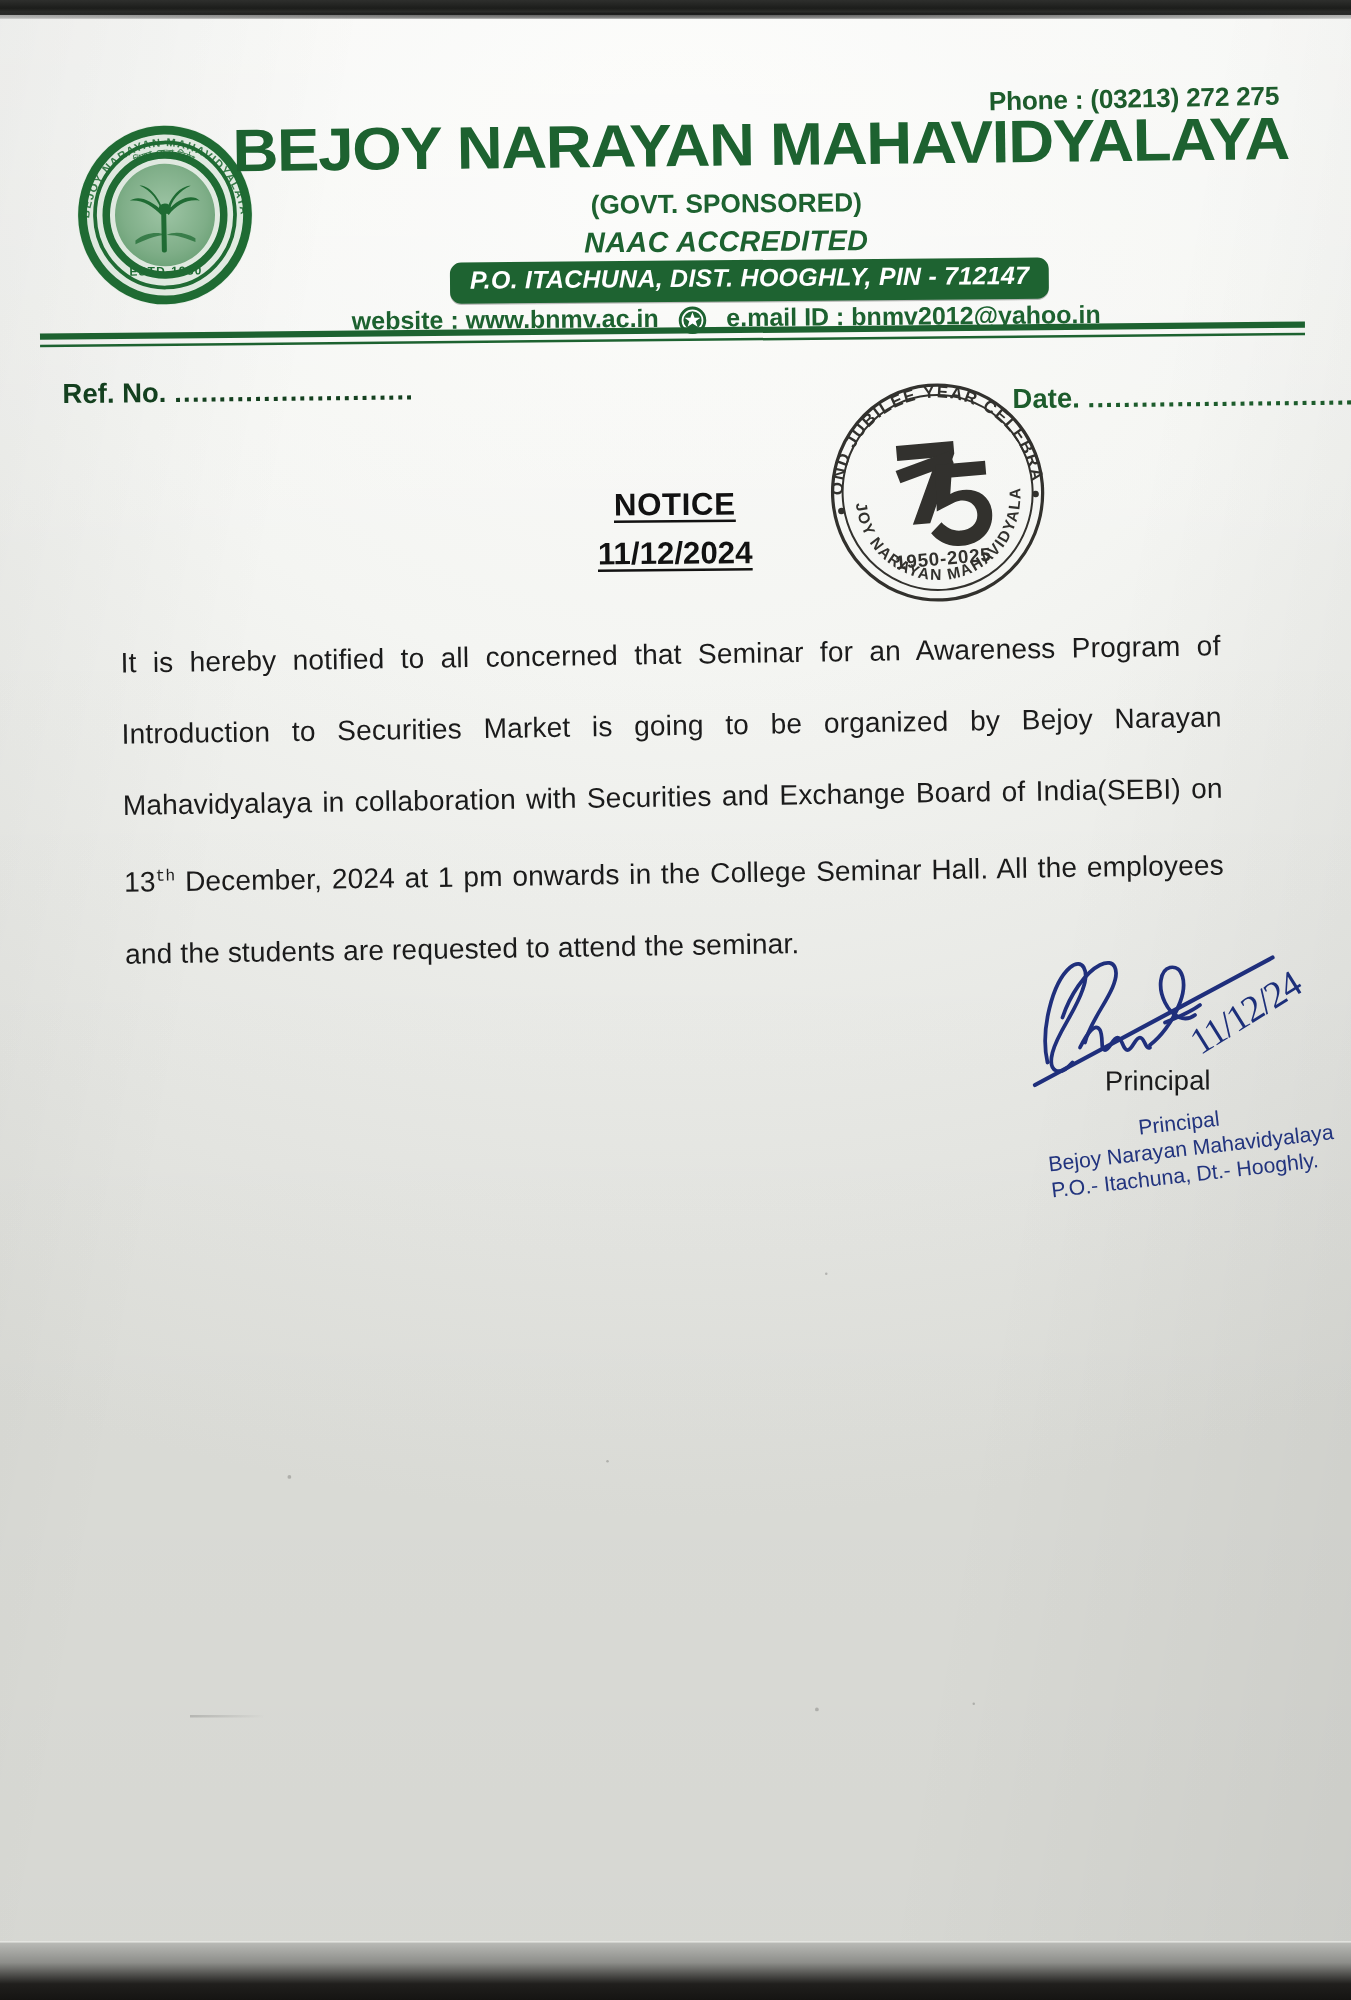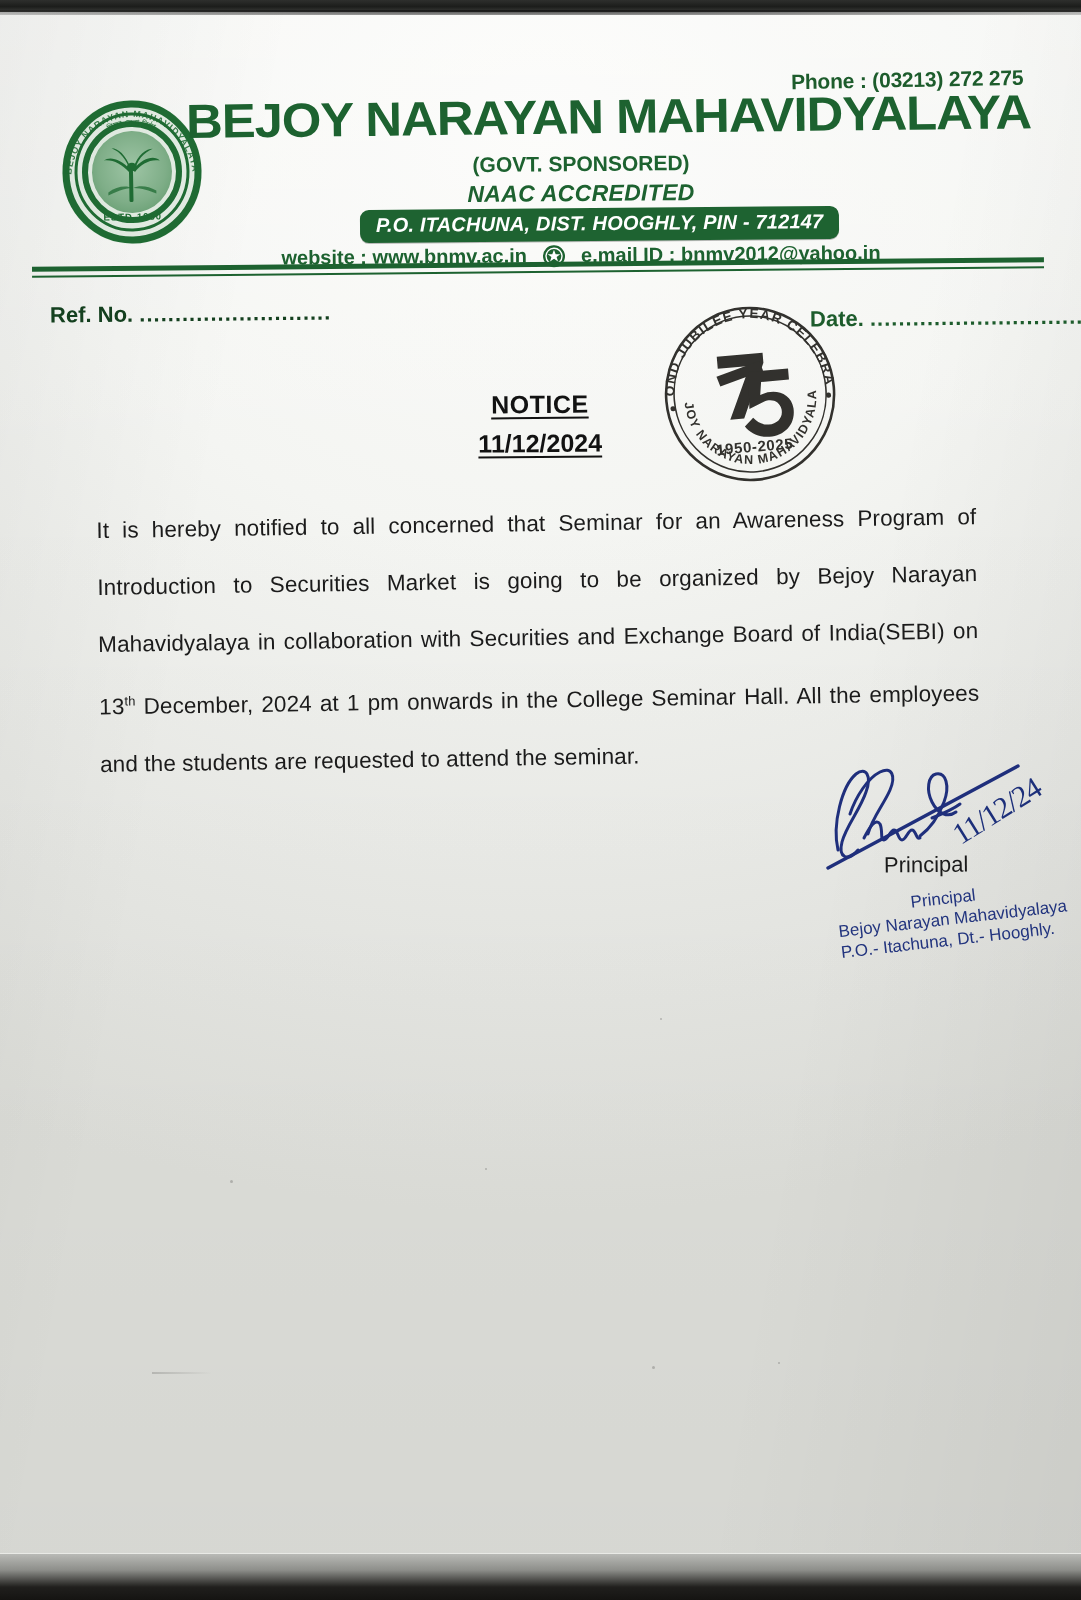--- a/index.html
+++ b/index.html
@@ -255,21 +255,21 @@
     width: 880px;
     font-size: 22.5px;
     line-height: 57px;
     color: #1b1b1b;
     text-align: justify;
     text-justify: inter-word;
     letter-spacing: 0.1px;
     transform: rotate(-0.9deg);
     transform-origin: left top;
   }
-  .body-text sup { font-size: 13px; vertical-align: super; }
+  .body-text sup { font-size: 13px; vertical-align: super; font-family: Liberation Mono, monospace; }
 
   
   .sign-area {
     position: absolute;
     left: 800px;
     top: 752px;
     width: 250px;
     height: 200px;
   }
   .signature {

